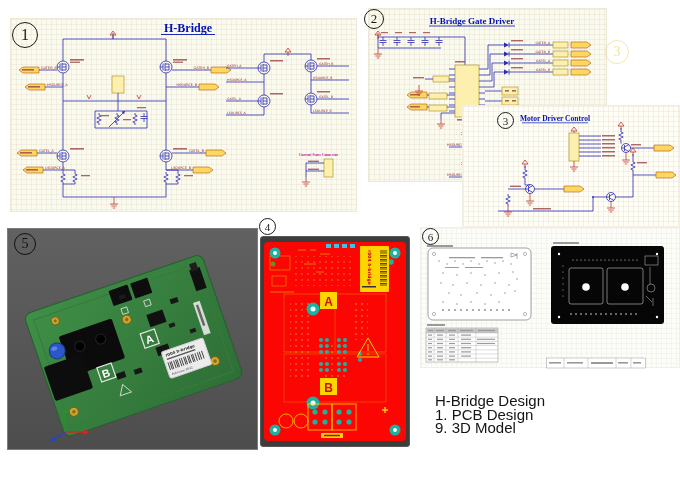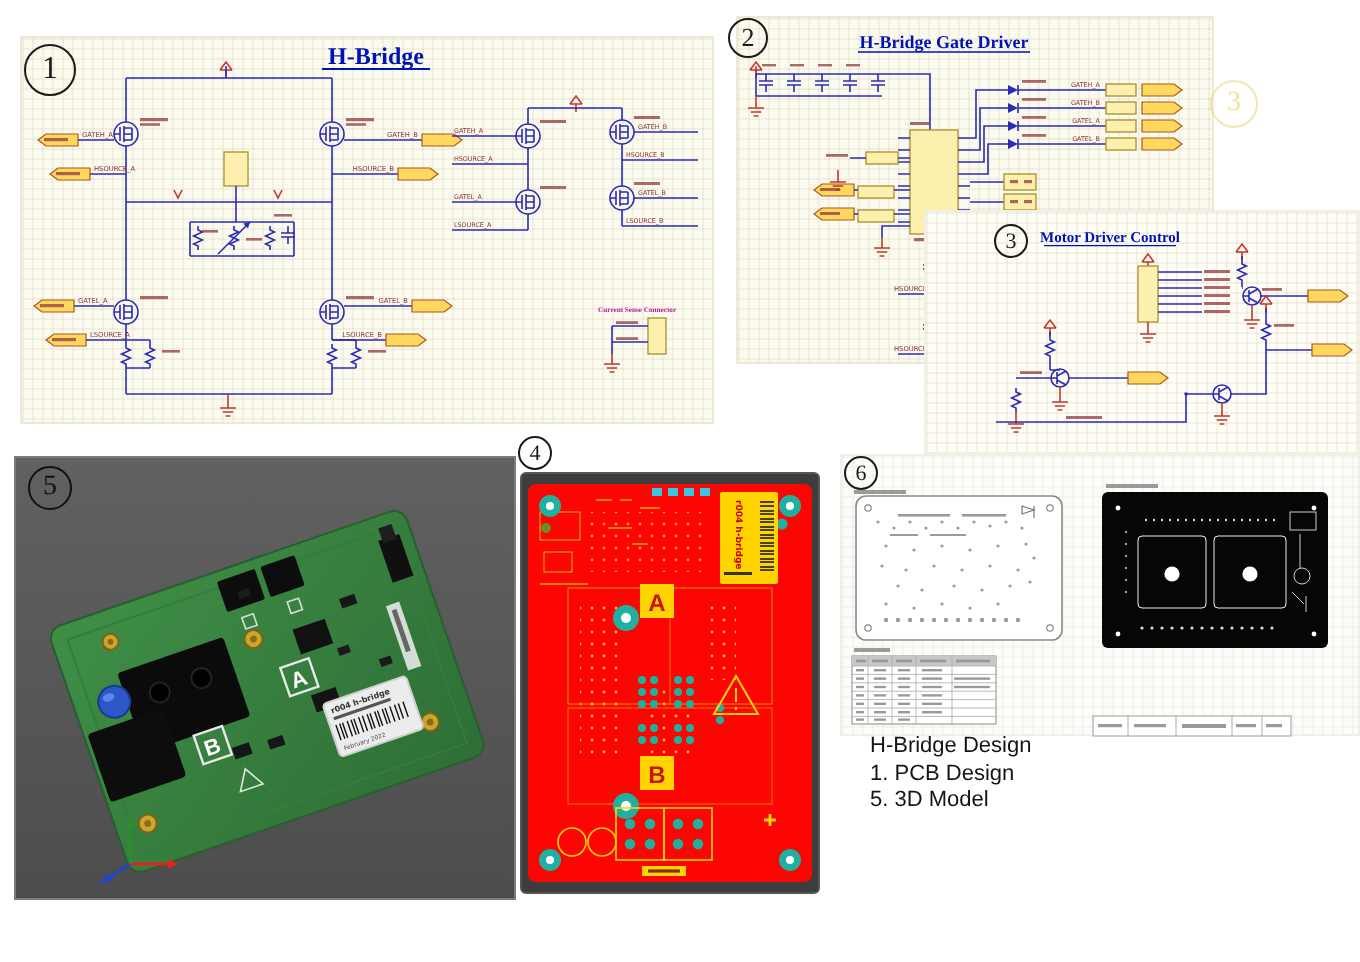--- a/index.html
+++ b/index.html
@@ -17,22 +17,22 @@
     background-size:5px 5px;border:1px solid #f0f0ea;}
   .panel3d{position:absolute;background:linear-gradient(180deg,#616161,#4d4d4d);
     border:1px solid #7c7c7c;box-sizing:border-box;}
   .pcbframe{position:absolute;background:#3d3d3d;border:1px solid #565656;
     border-radius:3px;box-sizing:border-box;}
   .pcbboard{position:absolute;background:#fb0603;border-radius:4px;}
   .badge{position:absolute;border:1.6px solid #1a1a1a;border-radius:50%;
     display:flex;align-items:center;justify-content:center;color:#1a1a1a;
     font-family:"Liberation Serif",serif;background:transparent;box-sizing:border-box;}
   .ghost{border:1.6px solid rgba(228,208,100,.5);color:rgba(228,208,100,.62);}
-  .caption{position:absolute;left:435px;top:367px;color:#151515;
-    font-size:11px;line-height:13.6px;}
+  .caption{position:absolute;left:435px;top:394px;color:#151515;
+    font-size:15px;line-height:13.6px;}
   .caption div{white-space:nowrap;}
   svg{display:block;}
   .w{stroke:#2b2bb5;stroke-width:.8;fill:none;}
   .cmp{stroke:#2b2bb5;stroke-width:.8;fill:none;}
   .pw{stroke:#c0392b;stroke-width:.8;fill:none;}
   .prt{fill:#ffd75e;stroke:#a8591a;stroke-width:.6;}
   .icb{fill:#fdf0ae;stroke:#ae9636;stroke-width:.7;}
   .nl{fill:#8f3131;font-family:"DejaVu Sans",sans-serif;font-size:3.4px;}
   .nl2{fill:#8f3131;font-family:"DejaVu Sans",sans-serif;font-size:3.2px;}
   .ft{fill:#9a4444;opacity:.8;}
@@ -686,16 +686,16 @@
 <div class="badge" style="left:12px;top:22px;width:26px;height:26px;font-size:16px">1</div>
 <div class="badge" style="left:364px;top:9px;width:20px;height:20px;font-size:13px">2</div>
 <div class="badge" style="left:497px;top:112px;width:17px;height:17px;font-size:11px">3</div>
 <div class="badge" style="left:259px;top:218px;width:17px;height:17px;font-size:11px">4</div>
 <div class="badge" style="left:14px;top:233px;width:22px;height:22px;font-size:14px;border-color:#111;color:#111">5</div>
 <div class="badge" style="left:422px;top:228px;width:17px;height:17px;font-size:11px">6</div>
 
 <div class="caption">
   <div>H-Bridge Design</div>
   <div>1. PCB Design</div>
-  <div>5. 3D Model</div>
+  <div>9. 3D Model</div>
 </div>
 
 </div>
 
 </body></html>

